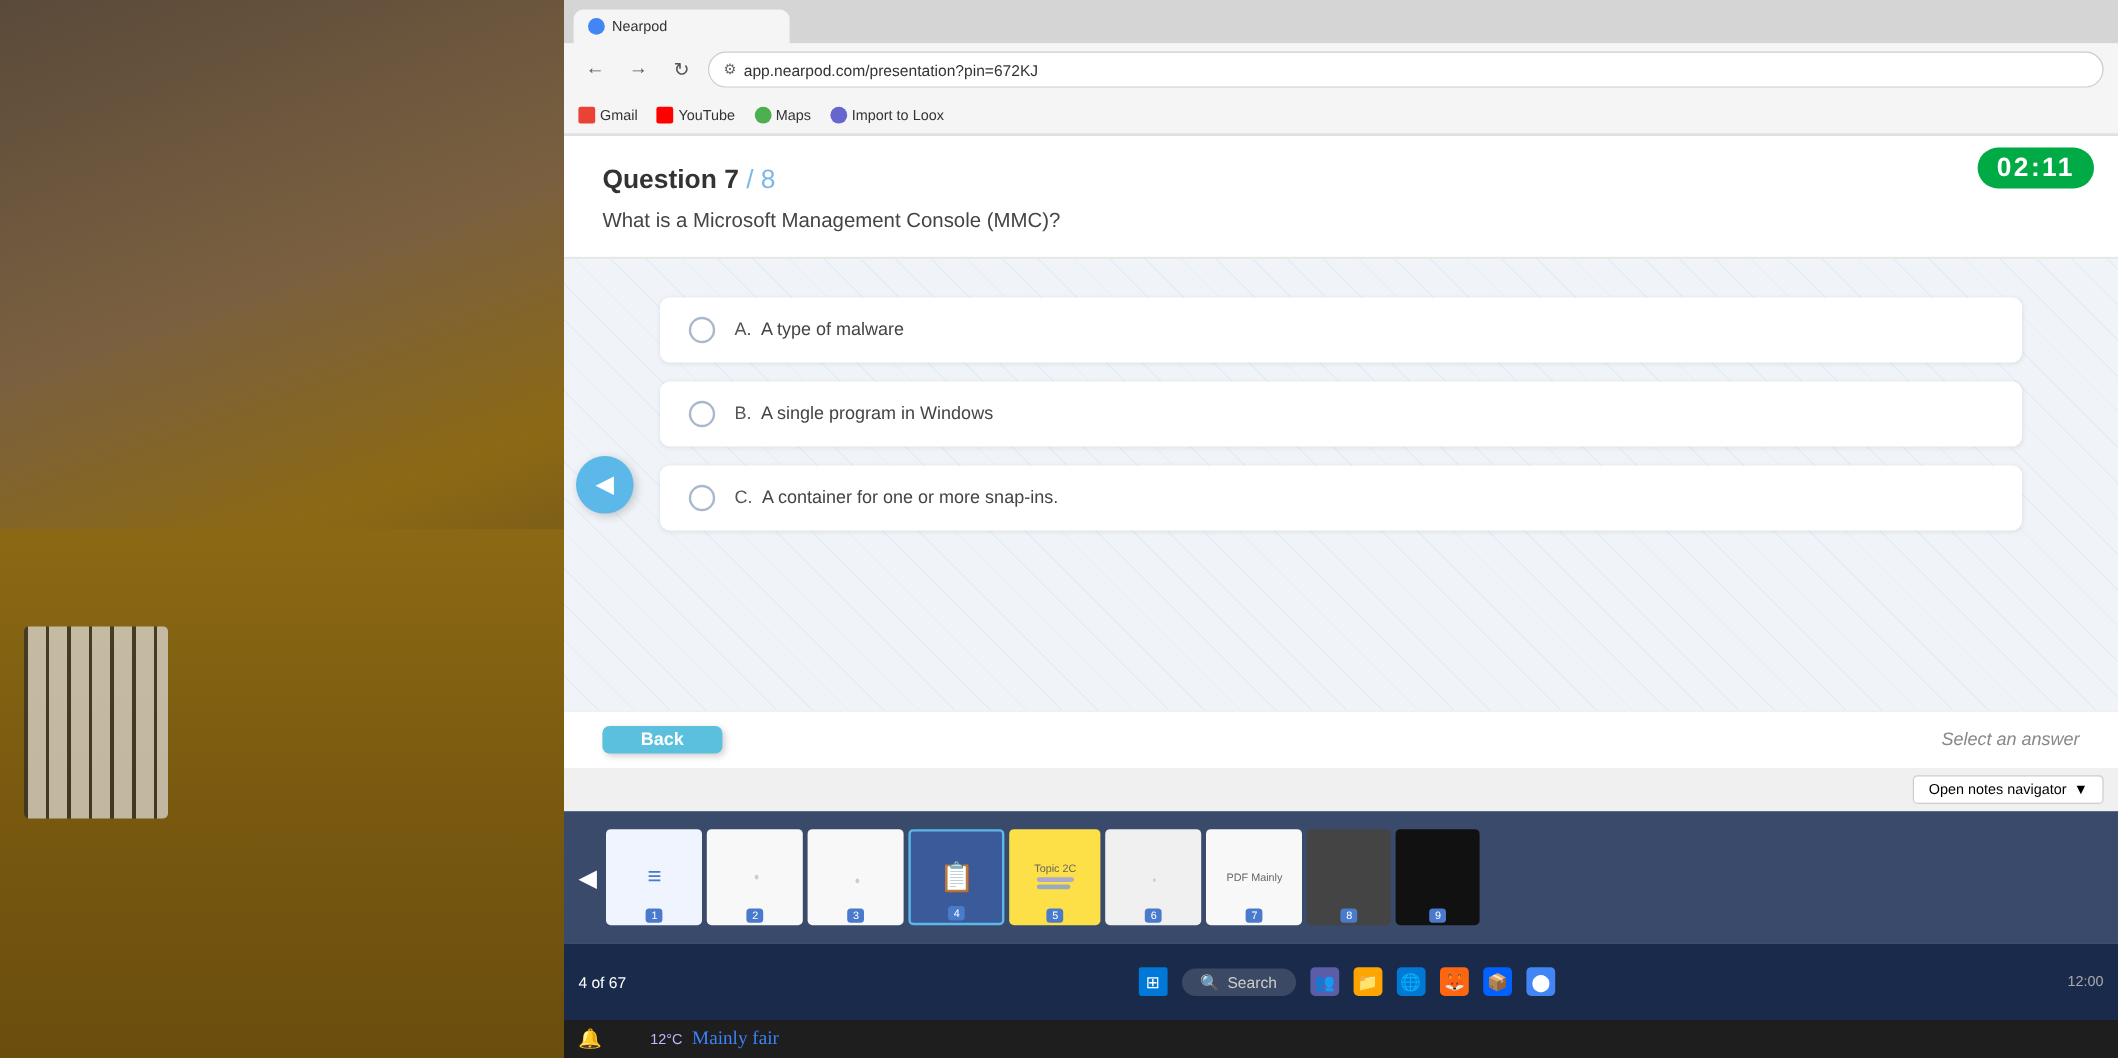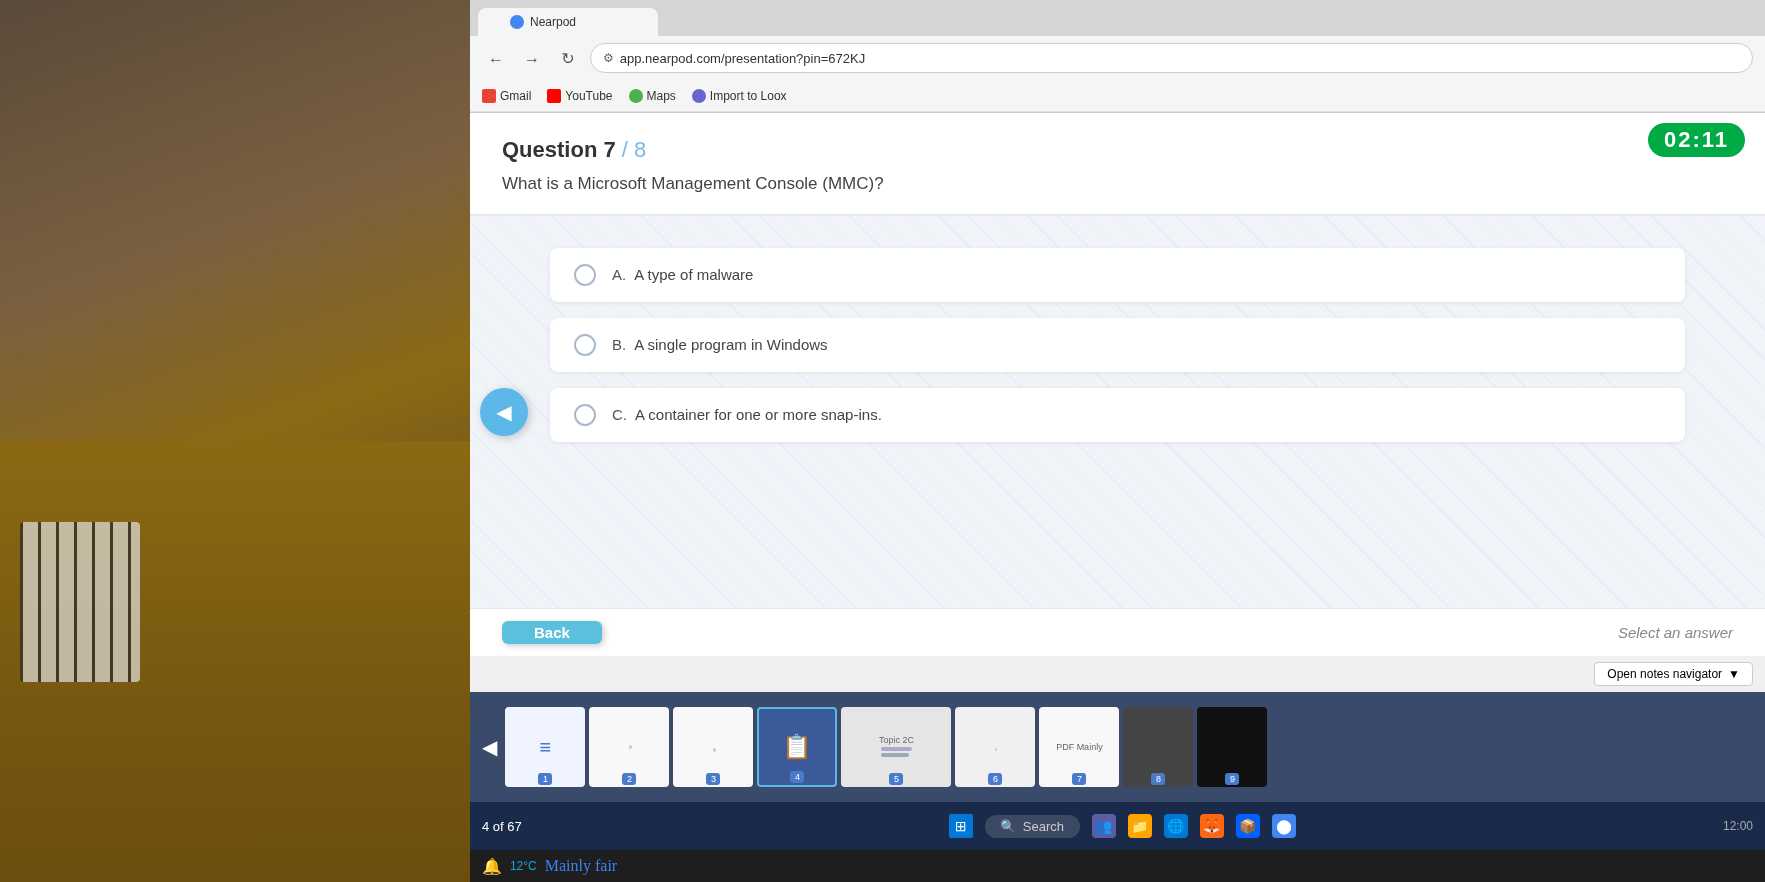--- a/index.html
+++ b/index.html
@@ -68,21 +68,21 @@
       background: #d5d5d5;
       display: flex;
       align-items: flex-end;
       padding: 0 8px;
     }
 
     .browser-tab {
       height: 28px;
       background: #f5f5f5;
       border-radius: 8px 8px 0 0;
-      padding: 0 32px;
+      padding: 0 12px;
       display: flex;
       align-items: center;
       font-size: 12px;
       color: #333;
       min-width: 180px;
     }
 
     .browser-tab-icon {
       width: 14px;
       height: 14px;
@@ -362,21 +362,21 @@
       border-radius: 3px;
       padding: 1px 4px;
       min-width: 14px;
       text-align: center;
     }
 
     .thumb1 { width: 80px; background: #f0f4ff; }
     .thumb2 { width: 80px; background: #f8f8f8; }
     .thumb3 { width: 80px; background: #f8f8f8; }
     .thumb4 { width: 80px; background: #3a5a9a; }
-    .thumb5 { width: 110px; background: #e5e5e5; }
+    .thumb5 { width: 76px; background: #fde047; }
     .thumb6 { width: 80px; background: #f0f0f0; }
     .thumb7 { width: 80px; background: #f8f8f8; }
     .thumb8 { width: 70px; background: #333; }
     .thumb9 { width: 70px; background: #111; }
 
     
     .notes-navigator-bar {
       height: 36px;
       background: #f0f0f0;
       display: flex;
@@ -393,21 +393,21 @@
       padding: 4px 12px;
       font-size: 12px;
       cursor: pointer;
       display: flex;
       align-items: center;
       gap: 6px;
     }
 
     
     .taskbar {
-      height: 48px;
+      height: 64px;
       background: #1a2a4a;
       display: flex;
       align-items: center;
       justify-content: space-between;
       padding: 0 12px;
       flex-shrink: 0;
     }
 
     .taskbar-left {
       display: flex;
@@ -437,22 +437,23 @@
       height: 32px;
       background: #1e1e1e;
       display: flex;
       align-items: center;
       padding: 0 12px;
       gap: 8px;
       flex-shrink: 0;
     }
 
     .status-temp {
-      color: #0ea5e9;
+      color: #c4b5fd;
       font-size: 12px;
+      margin-left: 32px;
     }
 
     .status-text {
       color: #3b82f6;
       font-size: 16px;
       font-family: Liberation Serif, serif;
     }
 
     .taskbar-icon {
       width: 24px;

